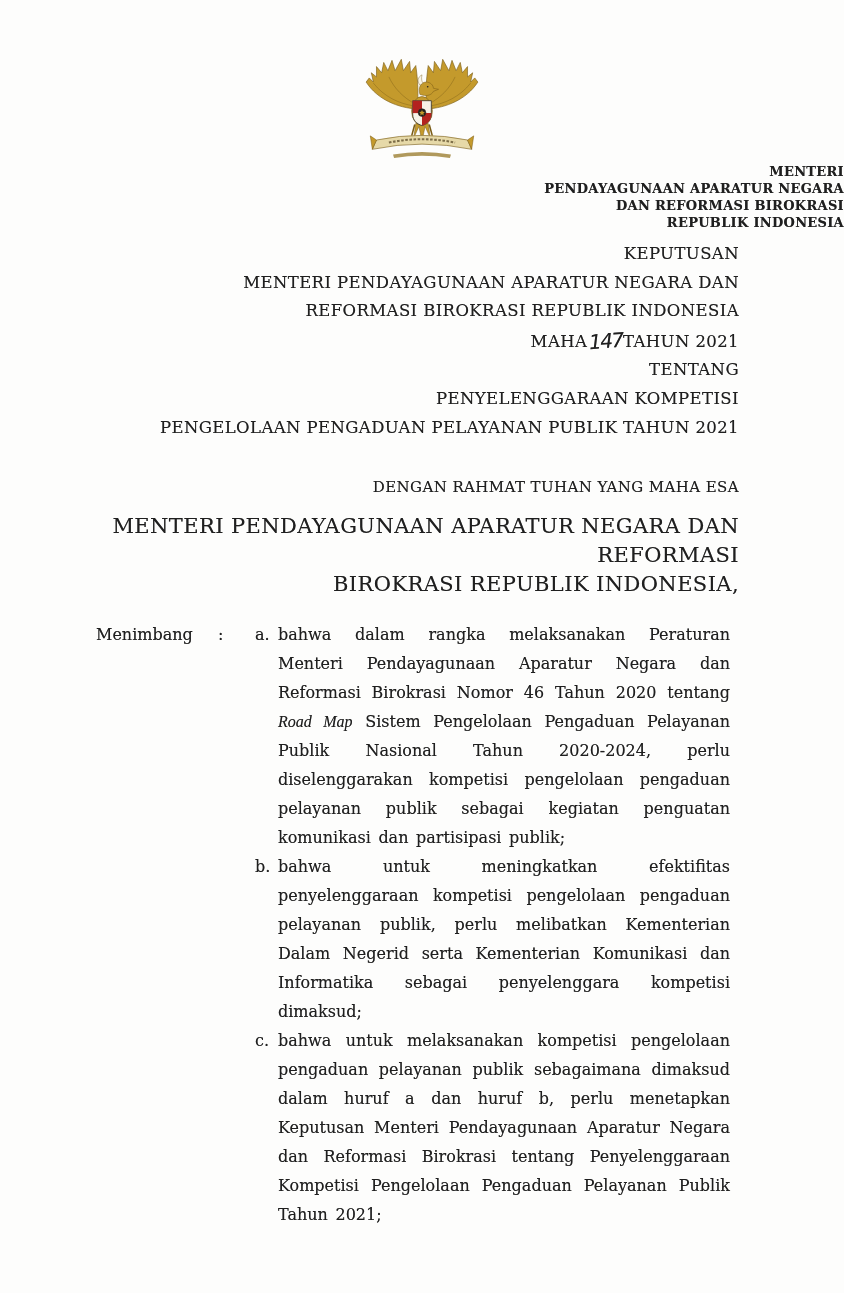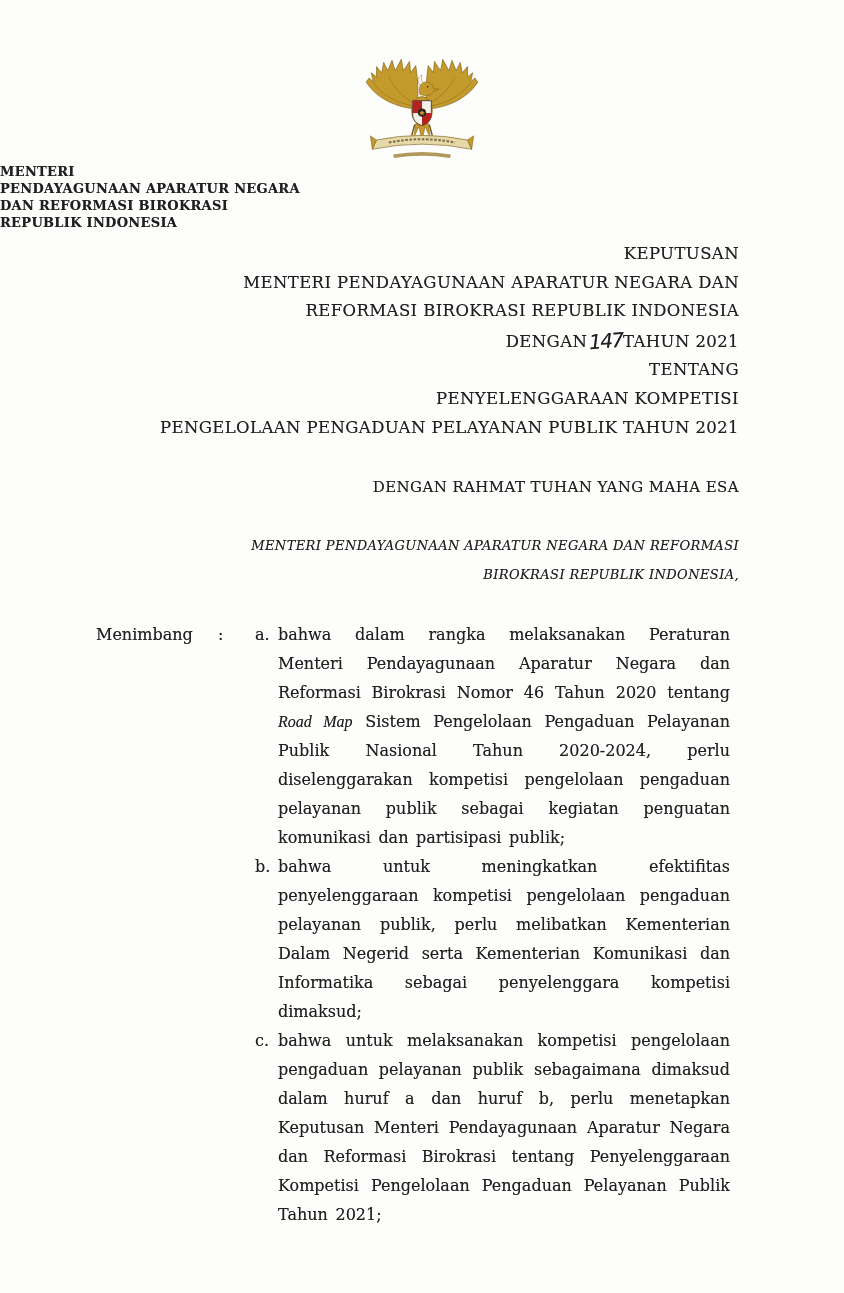--- a/index.html
+++ b/index.html
@@ -27,21 +27,21 @@
     width: 120px;
     height: 104px;
   }
 
   
   .letterhead {
     position: absolute;
     top: 163px;
     left: 0;
     width: 100%;
-    text-align: left;
+    text-align: right;
     font-weight: bold;
     font-size: 13px;
     line-height: 17px;
     letter-spacing: 0.3px;
   }
 
   
   .centerblock {
     position: absolute;
     left: 105px;
@@ -54,25 +54,24 @@
     line-height: 28.6px;
     letter-spacing: 0.4px;
   }
   .invocation-block {
     top: 473px;
     font-size: 15px;
     line-height: 29px;
     letter-spacing: 0.4px;
   }
   .authority-block {
-    top: 531px;
-    font-size: 13px;
+    top: 512px;
+    font-size: 21px;
     line-height: 29px;
     letter-spacing: 0.4px;
-    font-style: italic;
   }
   .handwritten {
     display: inline-block;
     font-family: "DejaVu Sans", sans-serif;
     font-style: italic;
     font-size: 20px;
     letter-spacing: -1.5px;
     transform: rotate(-4deg) translateY(1px);
     margin: 0 0 0 2px;
   }
@@ -148,21 +147,21 @@
     <div>MENTERI</div>
     <div>PENDAYAGUNAAN APARATUR NEGARA</div>
     <div>DAN REFORMASI BIROKRASI</div>
     <div>REPUBLIK INDONESIA</div>
   </div>
 
   <div class="centerblock title-block">
     <div>KEPUTUSAN</div>
     <div>MENTERI PENDAYAGUNAAN APARATUR NEGARA DAN</div>
     <div>REFORMASI BIROKRASI REPUBLIK INDONESIA</div>
-    <div><span>DENGAN</span><span class="handwritten">147</span><span>TAHUN 2021</span></div>
+    <div><span>MAHA</span><span class="handwritten">147</span><span>TAHUN 2021</span></div>
     <div>TENTANG</div>
     <div>PENYELENGGARAAN KOMPETISI</div>
     <div>PENGELOLAAN PENGADUAN PELAYANAN PUBLIK TAHUN 2021</div>
   </div>
 
   <div class="centerblock invocation-block">
     <div>DENGAN RAHMAT TUHAN YANG MAHA ESA</div>
   </div>
 
   <div class="centerblock authority-block">

